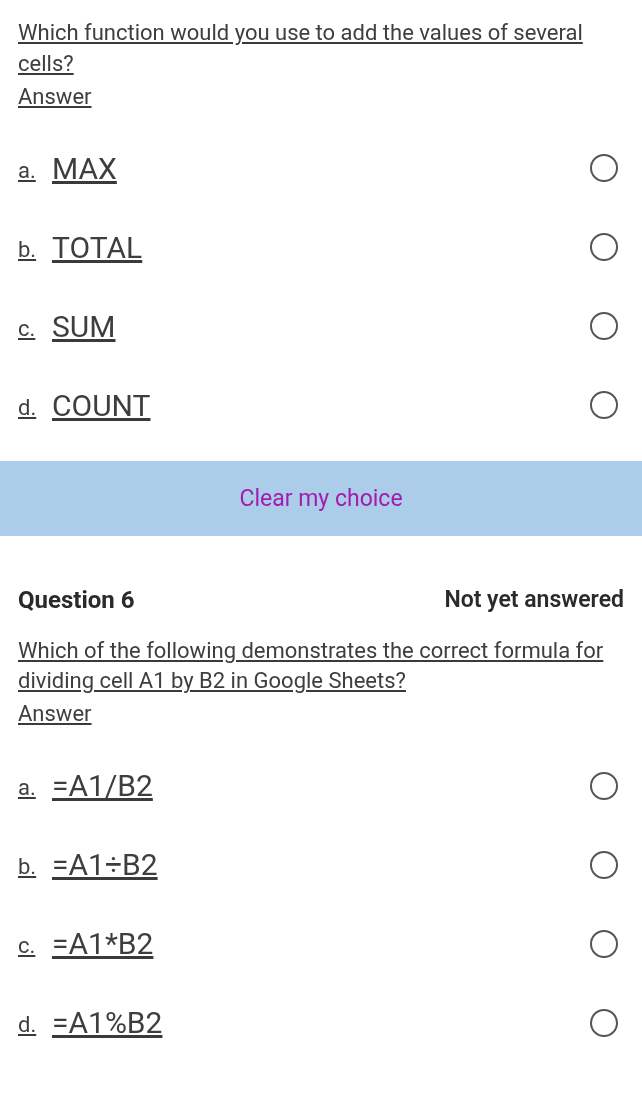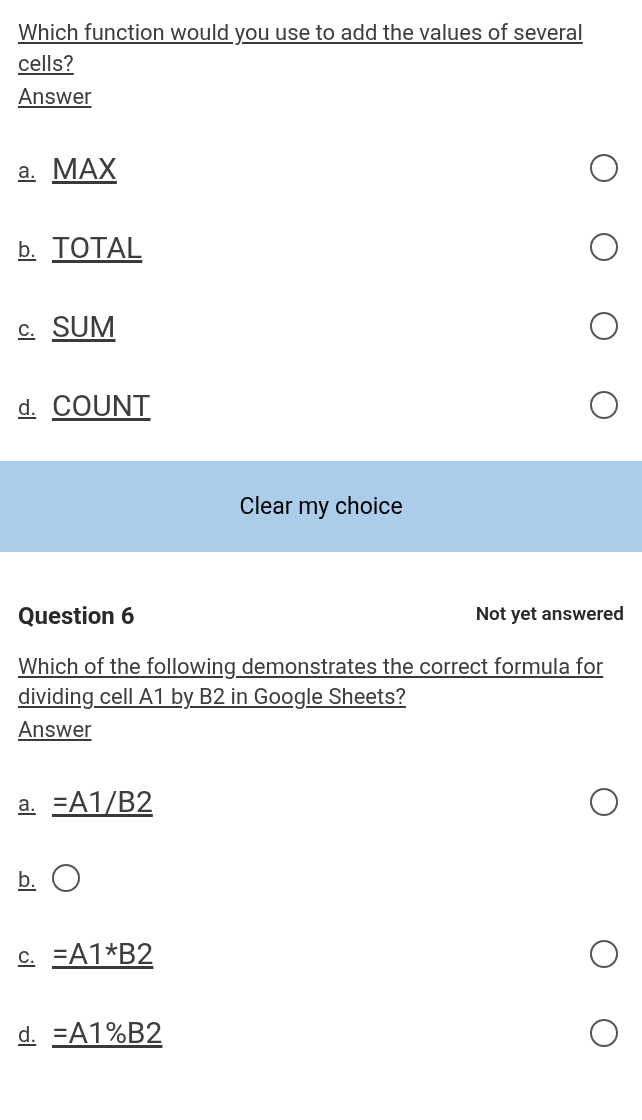--- a/index.html
+++ b/index.html
@@ -52,40 +52,40 @@
     width: 28px;
     height: 28px;
     border: 2px solid #555;
     border-radius: 50%;
     flex-shrink: 0;
     cursor: pointer;
     margin-right: 6px;
   }
   .clear-choice {
     background: #abcde9;
-    color: #000000;
+    color: #a21caf;
     font-size: 23px;
     text-align: center;
-    padding: 32px 0;
+    padding: 24px 0;
     margin-top: 16px;
     cursor: pointer;
   }
   .question-header {
     display: flex;
     justify-content: space-between;
     align-items: flex-start;
     padding: 36px 18px 22px 18px;
   }
   .question-number {
     font-size: 24px;
     font-weight: 700;
     color: #2a2a2a;
   }
   .question-status {
-    font-size: 19px;
+    font-size: 23px;
     font-weight: 600;
     color: #2a2a2a;
   }
   .separator {
     height: 14px;
     background: transparent;
   }
 </style>
 </head>
 <body>
@@ -132,20 +132,21 @@
   <div class="answer-label">Answer</div>
 
   <div class="options">
     <div class="option-row">
       <div class="option-letter">a.</div>
       <div class="option-text">=A1/B2</div>
       <div class="radio-circle"></div>
     </div>
     <div class="option-row">
       <div class="option-letter">b.</div>
+      <div class="option-text">=A1÷B2</div>
       <div class="radio-circle"></div>
     </div>
     <div class="option-row">
       <div class="option-letter">c.</div>
       <div class="option-text">=A1*B2</div>
       <div class="radio-circle"></div>
     </div>
     <div class="option-row">
       <div class="option-letter">d.</div>
       <div class="option-text">=A1%B2</div>

